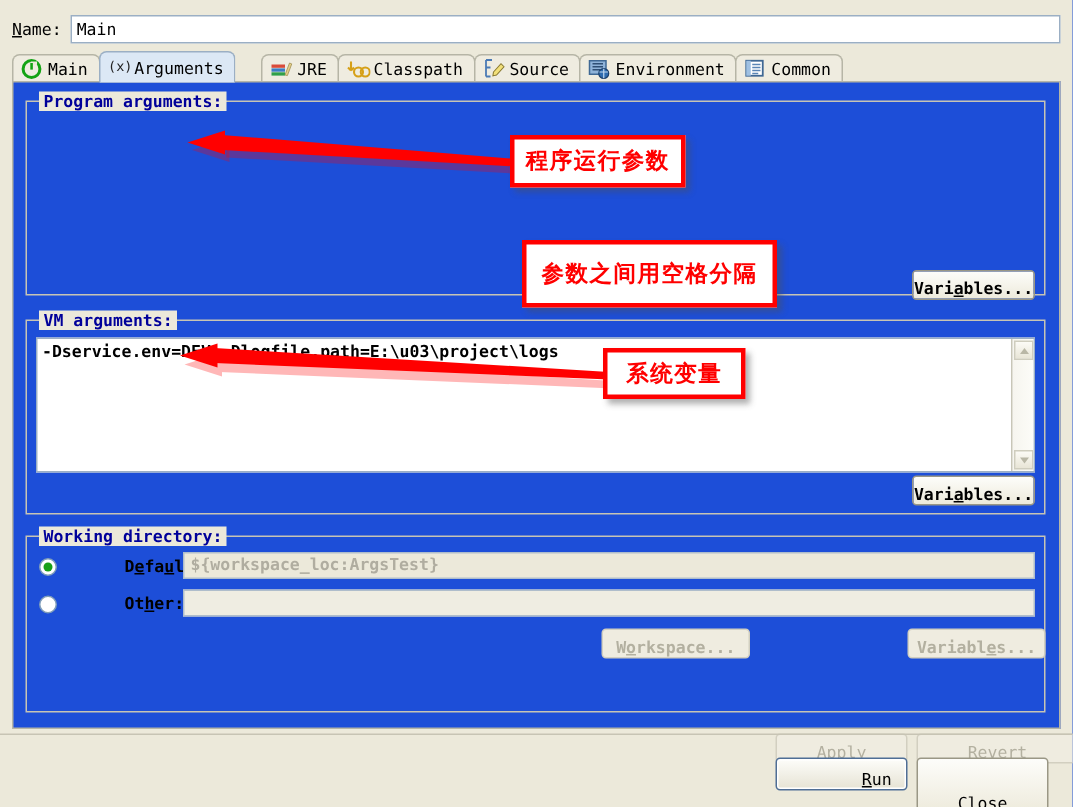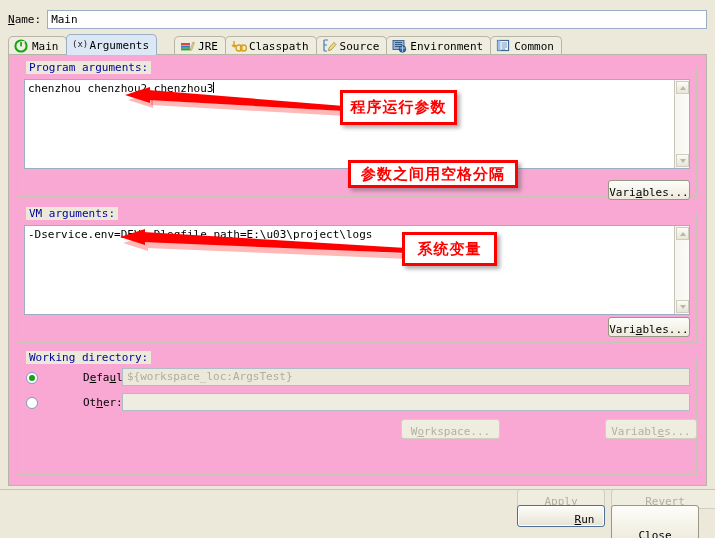--- a/index.html
+++ b/index.html
@@ -88,23 +88,24 @@
     display: inline-block;
     position: relative;
     flex: 0 0 14px;
   }
 
   .tabbody {
     position: absolute;
     left: 0; top: 20px;
     width: 699px;
     height: 432px;
-    background: #f9a8d4;
+    background: #1d4ed8;
     border: 1px solid #B6B5A6;
     box-sizing: border-box;
+    font-weight: bold;
   }
 
   
   .group {
     position: absolute;
     border: 1px solid #C7C4B4;
     box-sizing: border-box;
   }
   .group-title {
     position: absolute;
@@ -362,31 +363,20 @@
     </div>
 
   </div>
 
   <div class="tabbody">
 
     <div class="group" style="left:8px; top:12px; width:680px; height:130px;">
       <span class="group-title">Program arguments:</span>
     </div>
 
-    <div class="textarea-wrap" style="left:15px; top:24px; width:666px; height:90px;">
-      <div class="textarea-content"><span>chenzhou chenzhou2 chenzhou3</span><span class="caret"></span></div>
-      <div class="vscroll">
-        <div class="sb-arrow up">
-            <i></i>
-          </div>
-        <div class="sb-arrow dn">
-            <i></i>
-          </div>
-      </div>
-    </div>
 
     <div class="btn" style="left:599px; top:125px; width:82px; height:20px;">
       <span>Vari<u>a</u>bles...</span>
     </div>
 
     <div class="group" style="left:8px; top:158px; width:680px; height:130px;">
       <span class="group-title">VM arguments:</span>
     </div>
 
     <div class="textarea-wrap" style="left:15px; top:170px; width:666px; height:90px;">
@@ -453,21 +443,21 @@
     <polygon points="5,12 30,4 30,20" fill="#FF0000" opacity="0.28" transform="translate(3,3)"></polygon>
     <rect x="28" y="12" width="195" height="5" fill="#FF0000" opacity="0.28" transform="translate(3,3) rotate(3.2 28 14)"></rect>
   </g>
   <polygon points="5,10 30,2 30,18" fill="#FF0000"></polygon>
   <polygon points="28,5 224,21 224,26 28,15" fill="#FF0000"></polygon>
 </svg>
 <div class="anno" style="left:340px; top:90px; width:117px; height:35px;">
   <span>程序运行参数</span>
 </div>
 
-<div class="anno" style="left:348px; top:160px; width:170px; height:28px;">
+<div class="anno" style="left:348px; top:160px; width:170px; height:45px;">
   <span>参数之间用空格分隔</span>
 </div>
 
 <svg class="arrow-svg" style="left:112px; top:228px; width:296px; height:34px;" viewBox="0 0 296 34">
   <g opacity="0.28">
     <polygon points="8,11 33,3 33,19" fill="#FF0000" transform="translate(3,4)"></polygon>
     <polygon points="31,6 294,22 294,27 31,16" fill="#FF0000" transform="translate(3,4)"></polygon>
   </g>
   <polygon points="8,9 33,1 33,17" fill="#FF0000"></polygon>
   <polygon points="31,4 294,20 294,25 31,14" fill="#FF0000"></polygon>

